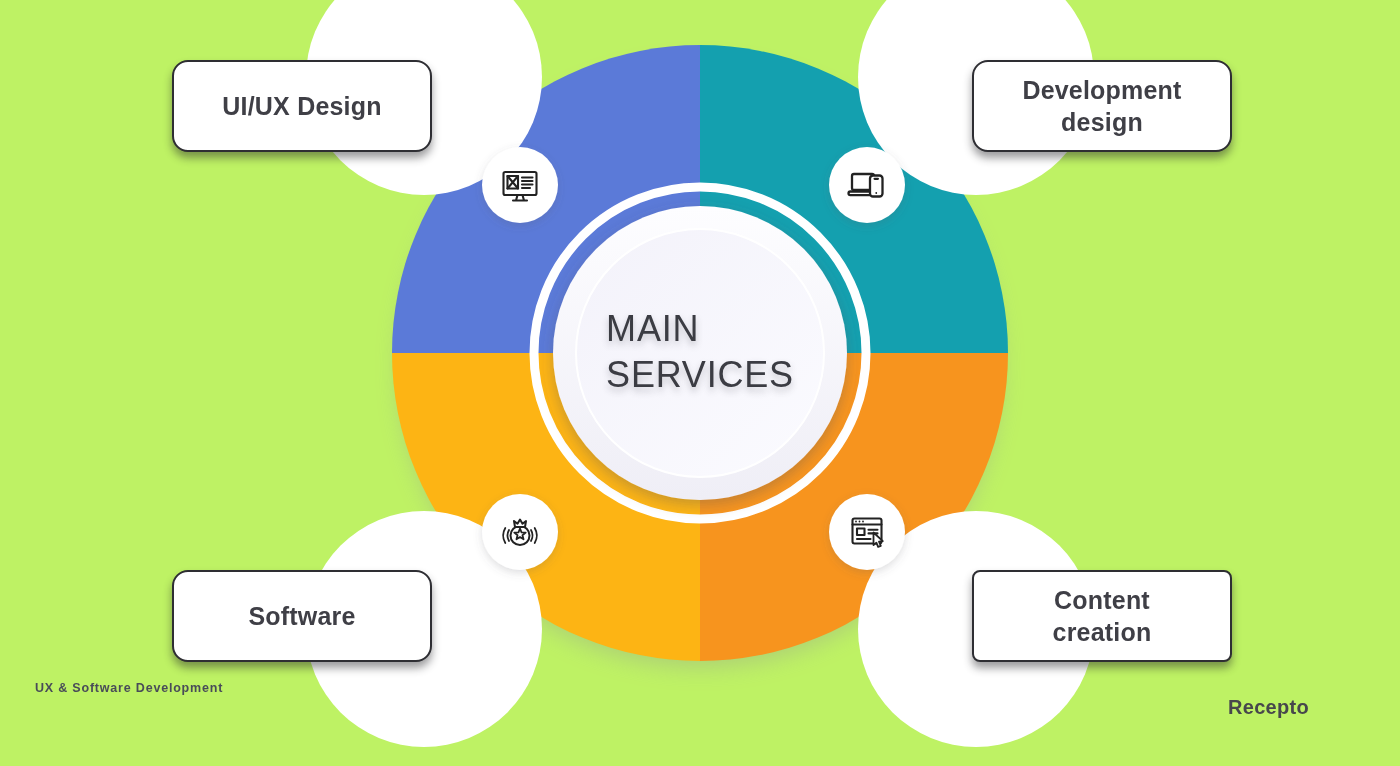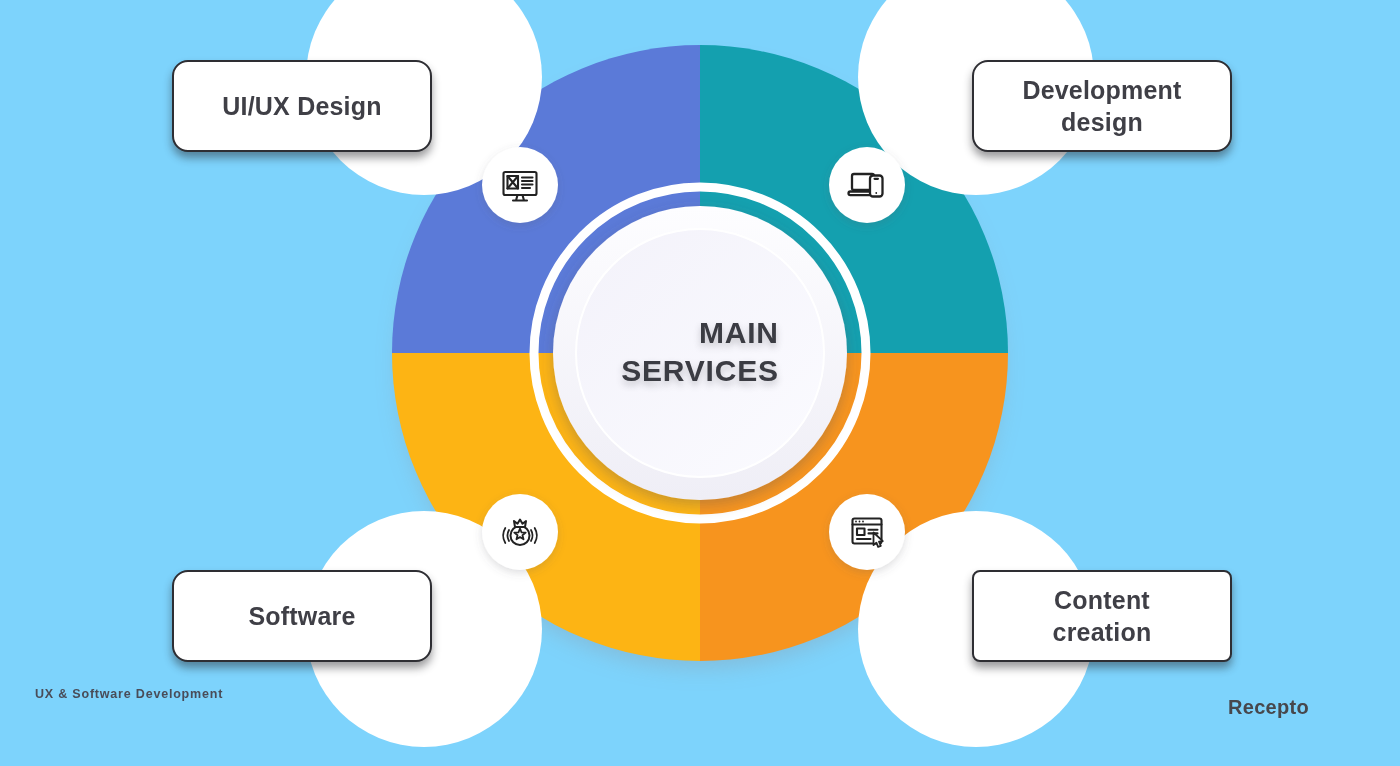--- a/index.html
+++ b/index.html
@@ -1,43 +1,43 @@
 <!DOCTYPE html>
 <html><head>
 <meta charset="utf-8">
 <style>
   html,body{margin:0;padding:0;background:#ffffff;}
   body{font-family:"Liberation Sans","DejaVu Sans",sans-serif;}
-  .stage{position:relative;width:1400px;height:766px;background:#7dd3fc;overflow:hidden;}
+  .stage{position:relative;width:1400px;height:766px;background:#bef264;overflow:hidden;}
   .stage svg{position:absolute;left:0;top:0;}
 
   .label-box{
     position:absolute;width:256px;height:88px;
     background:#ffffff;border:2px solid #2e2e33;border-radius:16px;
     box-shadow:0 6px 8px rgba(35,35,40,.45);
     display:flex;align-items:center;justify-content:center;
     text-align:center;font-size:25px;font-weight:600;color:#3f3f46;
     white-space:pre-line;line-height:1.3;letter-spacing:.2px;
   }
   .lb-tl{left:172px;top:60px;}
   .lb-tr{left:972px;top:60px;}
   .lb-bl{left:172px;top:570px;}
   .lb-br{left:972px;top:570px;border-radius:8px;}
 
   .center-title{
     position:absolute;left:550px;top:300px;width:300px;height:104px;
     display:flex;align-items:center;justify-content:center;
-    text-align:right;white-space:pre-line;
-    font-size:30px;font-weight:700;color:#3b3c43;letter-spacing:.8px;line-height:1.28;
+    text-align:left;white-space:pre-line;
+    font-size:36px;font-weight:400;color:#3b3c43;letter-spacing:.8px;line-height:1.28;
     text-shadow:0 4px 7px rgba(60,60,70,.28);
   }
 
   .limeup{position:absolute;left:35px;top:674px;color:#494c58;}
   .limeup .word{font-size:45px;font-weight:800;letter-spacing:-1px;line-height:1.1;}
-  .limeup .tag{font-size:12.5px;font-weight:600;letter-spacing:.8px;margin-top:13px;}
+  .limeup .tag{font-size:12.5px;font-weight:600;letter-spacing:.8px;margin-top:7px;}
 
   .recepto{position:absolute;left:1228px;top:696px;color:#47474c;
     font-size:20px;font-weight:700;letter-spacing:.3px;}
 </style>
 </head>
 <body>
 
 <div class="stage">
 
   <svg width="1400" height="766" viewBox="0 0 1400 766">

